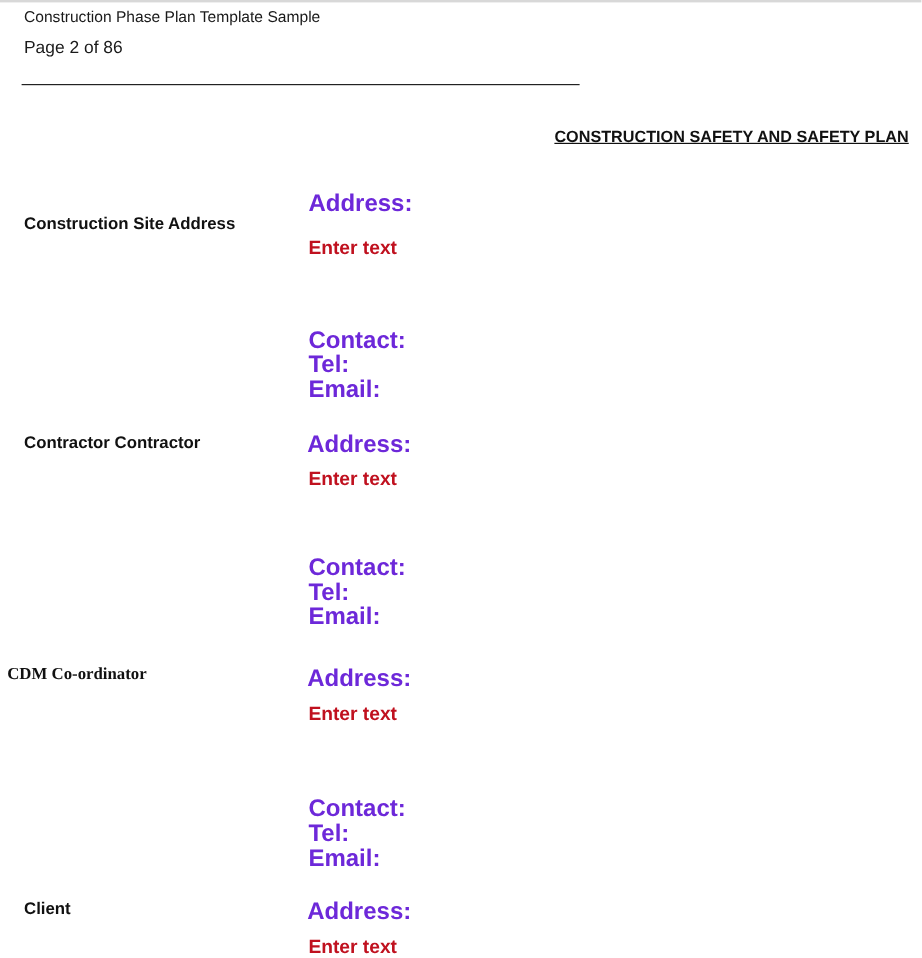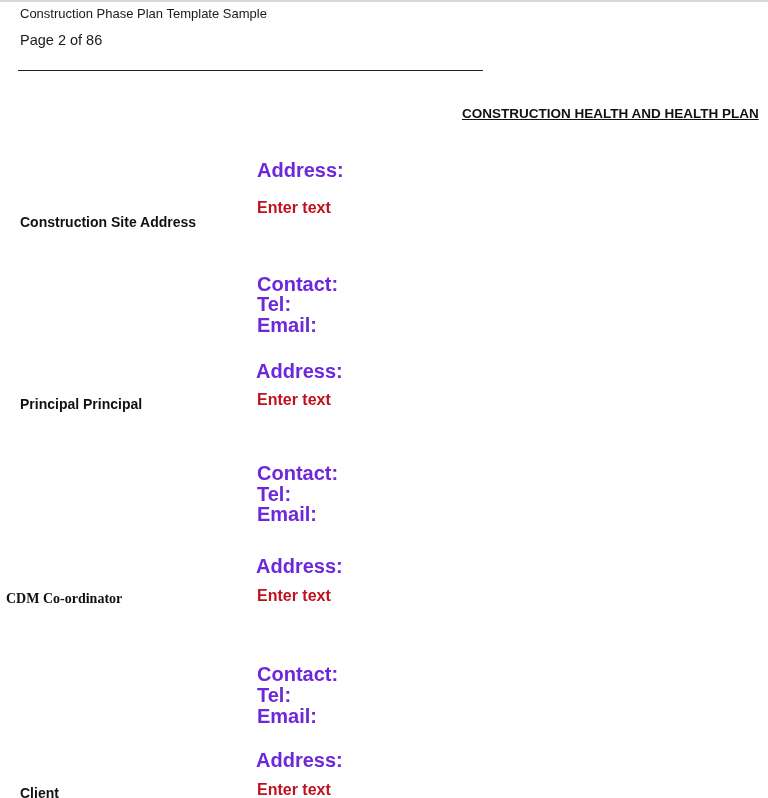--- a/index.html
+++ b/index.html
@@ -9,43 +9,43 @@
       font-family: "Liberation Sans", sans-serif;
       color: #111111;
       position: relative;
     }
     .top-edge { position: absolute; left: 0; top: 0; width: 768px; height: 2px; background: #d8d8d8; }
     .abs { position: absolute; white-space: nowrap; }
     .header-title { left: 20px; top: 6px; font-size: 13px; color: #1a1a1a; }
     .header-page { left: 20px; top: 32px; font-size: 14.5px; color: #1a1a1a; }
     .header-rule { position: absolute; left: 18px; top: 70px; width: 465px; height: 1px; background: #222; }
     .doc-title { left: 462px; top: 106px; font-size: 13.5px; font-weight: bold; text-decoration: underline; color: #111; }
-    .label { font-size: 14px; font-weight: bold; color: #111; margin-top: 36px; }
+    .label { font-size: 14px; font-weight: bold; color: #111; }
     .field { font-size: 20px; font-weight: bold; color: #6d28d9; }
     .placeholder { font-size: 16px; font-weight: bold; color: #c0111f; cursor: text; }
   </style>
 </head>
 <body>
 
 <div class="top-edge"></div>
 
 <div class="abs header-title">Construction Phase Plan Template Sample</div>
 <div class="abs header-page">Page 2 of 86</div>
 <div class="header-rule"></div>
 
-<div class="abs doc-title">CONSTRUCTION HEALTH AND HEALTH PLAN</div>
+<div class="abs doc-title">CONSTRUCTION SAFETY AND SAFETY PLAN</div>
 
 <div class="abs label" style="left:20px; top:178px;">Construction Site Address</div>
 <div class="abs field" style="left:257px; top:159px;">Address:</div>
 <div class="abs placeholder" style="left:257px; top:199px;">Enter text</div>
 <div class="abs field" style="left:257px; top:273px;">Contact:</div>
 <div class="abs field" style="left:257px; top:293px;">Tel:</div>
 <div class="abs field" style="left:257px; top:314px;">Email:</div>
 
-<div class="abs label" style="left:20px; top:360px;">Principal Principal</div>
+<div class="abs label" style="left:20px; top:360px;">Contractor Contractor</div>
 <div class="abs field" style="left:256px; top:360px;">Address:</div>
 <div class="abs placeholder" style="left:257px; top:391px;">Enter text</div>
 <div class="abs field" style="left:257px; top:462px;">Contact:</div>
 <div class="abs field" style="left:257px; top:483px;">Tel:</div>
 <div class="abs field" style="left:257px; top:503px;">Email:</div>
 
 <div class="abs label" style="left:6px; top:555px;font-family:Liberation Serif, serif;">CDM Co-ordinator</div>
 <div class="abs field" style="left:256px; top:555px;">Address:</div>
 <div class="abs placeholder" style="left:257px; top:587px;">Enter text</div>
 <div class="abs field" style="left:257px; top:663px;">Contact:</div>

